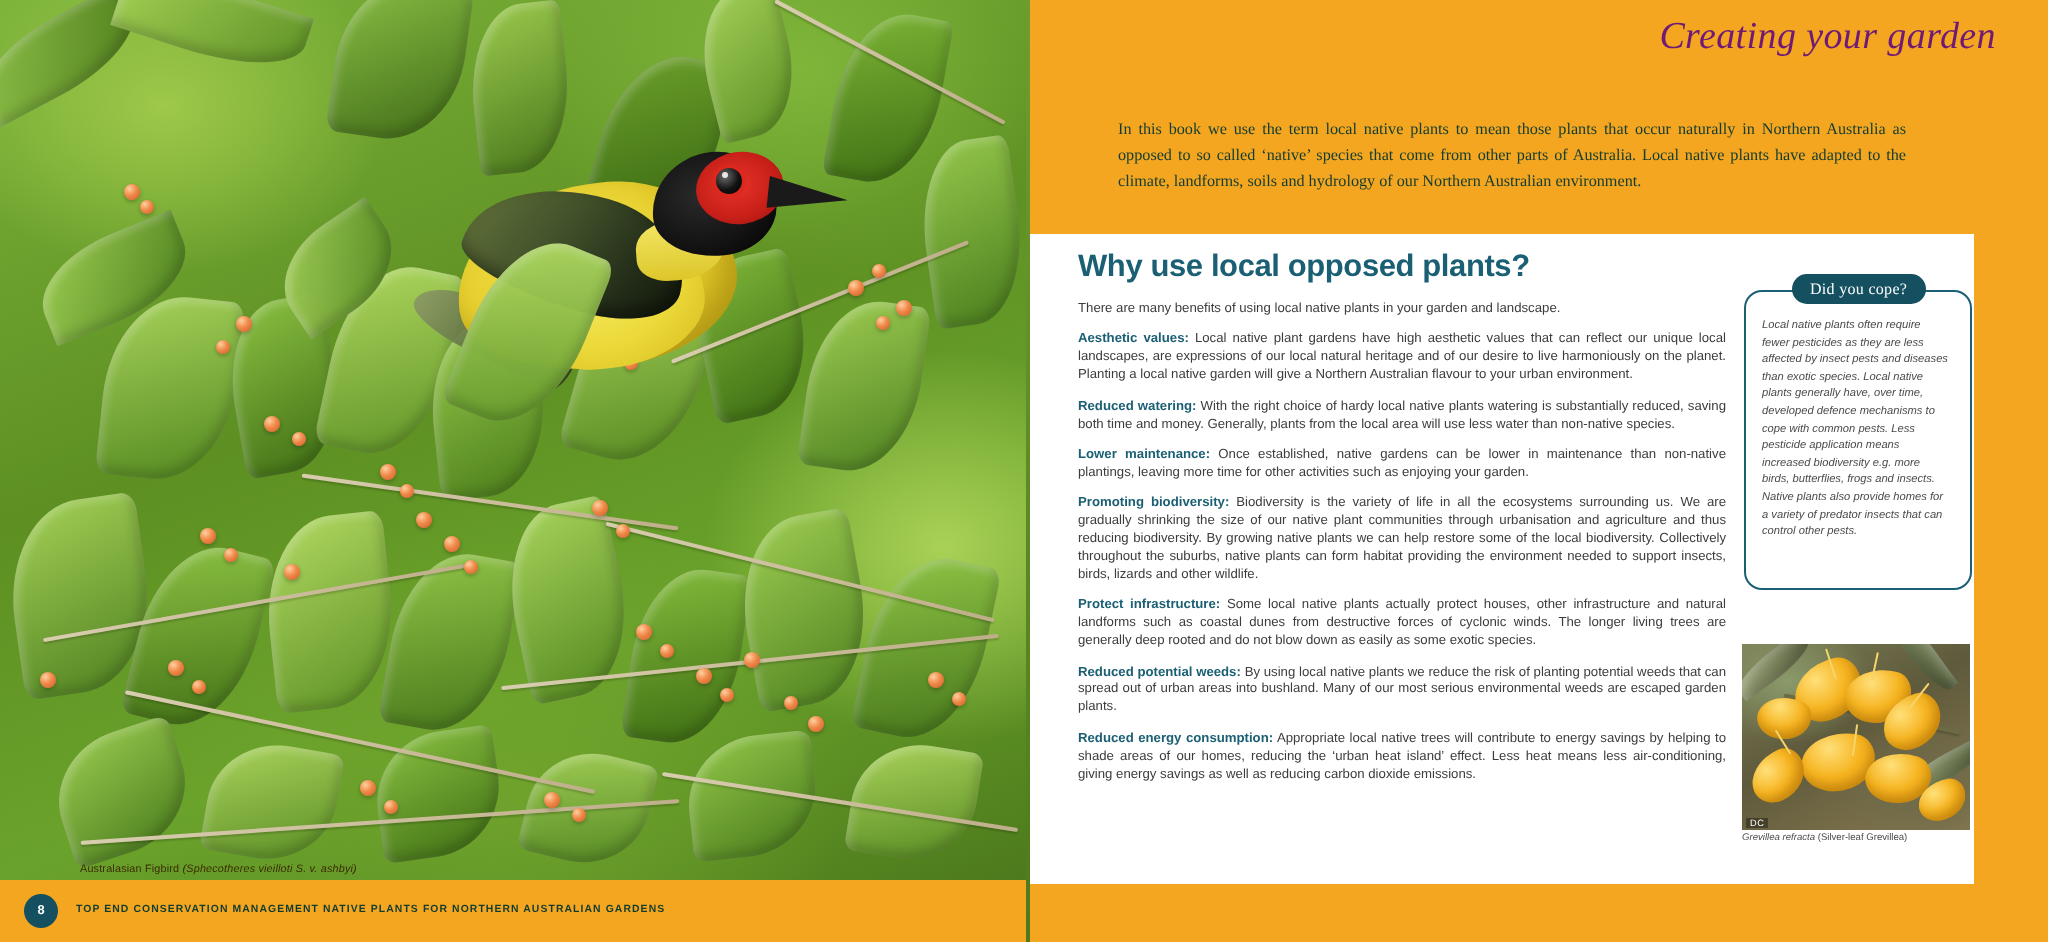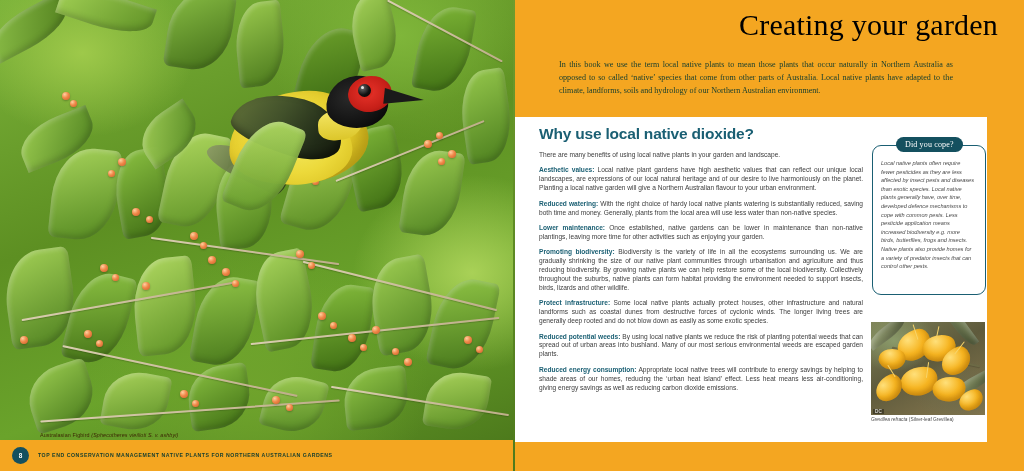--- a/index.html
+++ b/index.html
@@ -70,21 +70,21 @@
   .caption-left i{font-style:italic;}
 
   
   .right-page{position:absolute;left:513px;top:0;width:511px;height:471px;background:#f4a621;}
   .white-panel{position:absolute;left:2px;top:117px;width:472px;height:325px;background:#ffffff;}
   .edge-green{position:absolute;left:0;top:0;width:2px;height:471px;
       background:linear-gradient(180deg,#6f9c2e,#4e7a1c);}
 
   .title-block{position:absolute;left:0;top:0;width:511px;height:117px;}
   .big-title{position:absolute;right:26px;top:8px;font-family:"Liberation Serif", serif;
-      font-size:30px;color:#000000;letter-spacing:.2px;white-space:nowrap;}
+      font-size:19px;color:#701a75;letter-spacing:.2px;white-space:nowrap;font-style:italic;}
   .intro{position:absolute;left:46px;top:58px;width:394px;font-family:"Liberation Serif", serif;
       font-size:8.1px;line-height:13px;color:#123c2f;text-align:justify;}
 
   .h2{position:absolute;left:24px;top:8px;font-size:15.5px;font-weight:bold;color:#1a5f73;letter-spacing:-.2px;}
   .body-col{position:absolute;left:24px;top:34px;width:324px;}
   .body-col p{margin:0 0 6.5px 0;font-size:6.6px;line-height:8.9px;color:#3c3c3c;text-align:justify;}
   .body-col p b{color:#1a5f73;}
 
   
   .dyk{position:absolute;left:357px;top:20px;width:114px;height:158px;}
@@ -238,21 +238,21 @@
 
   <div class="right-page">
     <div class="edge-green"></div>
 
     <div class="title-block">
       <div class="big-title">Creating your garden</div>
       <div class="intro">In this book we use the term local native plants to mean those plants that occur naturally in Northern Australia as opposed to so called ‘native’ species that come from other parts of Australia. Local native plants have adapted to the climate, landforms, soils and hydrology of our Northern Australian environment.</div>
     </div>
 
     <div class="white-panel">
-      <div class="h2">Why use local native dioxide?</div>
+      <div class="h2">Why use local opposed plants?</div>
 
       <div class="body-col">
         <p>There are many benefits of using local native plants in your garden and landscape.</p>
         <p><b>Aesthetic values:</b><span> Local native plant gardens have high aesthetic values that can reflect our unique local landscapes, are expressions of our local natural heritage and of our desire to live harmoniously on the planet. Planting a local native garden will give a Northern Australian flavour to your urban environment.</span></p>
         <p><b>Reduced watering:</b><span> With the right choice of hardy local native plants watering is substantially reduced, saving both time and money. Generally, plants from the local area will use less water than non-native species.</span></p>
         <p><b>Lower maintenance:</b><span> Once established, native gardens can be lower in maintenance than non-native plantings, leaving more time for other activities such as enjoying your garden.</span></p>
         <p><b>Promoting biodiversity:</b><span> Biodiversity is the variety of life in all the ecosystems surrounding us. We are gradually shrinking the size of our native plant communities through urbanisation and agriculture and thus reducing biodiversity. By growing native plants we can help restore some of the local biodiversity. Collectively throughout the suburbs, native plants can form habitat providing the environment needed to support insects, birds, lizards and other wildlife.</span></p>
         <p><b>Protect infrastructure:</b><span> Some local native plants actually protect houses, other infrastructure and natural landforms such as coastal dunes from destructive forces of cyclonic winds. The longer living trees are generally deep rooted and do not blow down as easily as some exotic species.</span></p>
         <p><b>Reduced potential weeds:</b><span> By using local native plants we reduce the risk of planting potential weeds that can spread out of urban areas into bushland. Many of our most serious environmental weeds are escaped garden plants.</span></p>
         <p><b>Reduced energy consumption:</b><span> Appropriate local native trees will contribute to energy savings by helping to shade areas of our homes, reducing the ‘urban heat island’ effect. Less heat means less air-conditioning, giving energy savings as well as reducing carbon dioxide emissions.</span></p>

